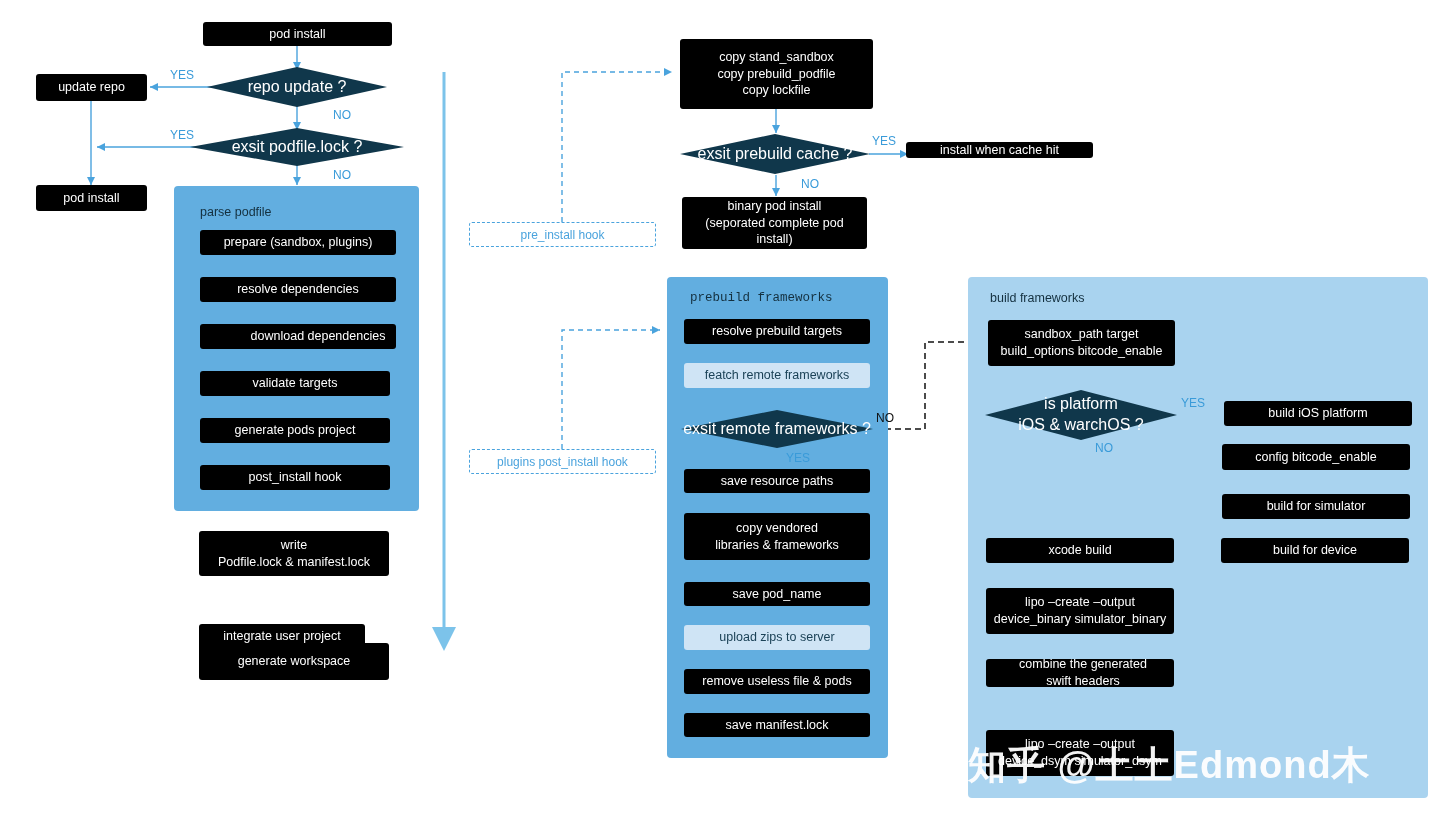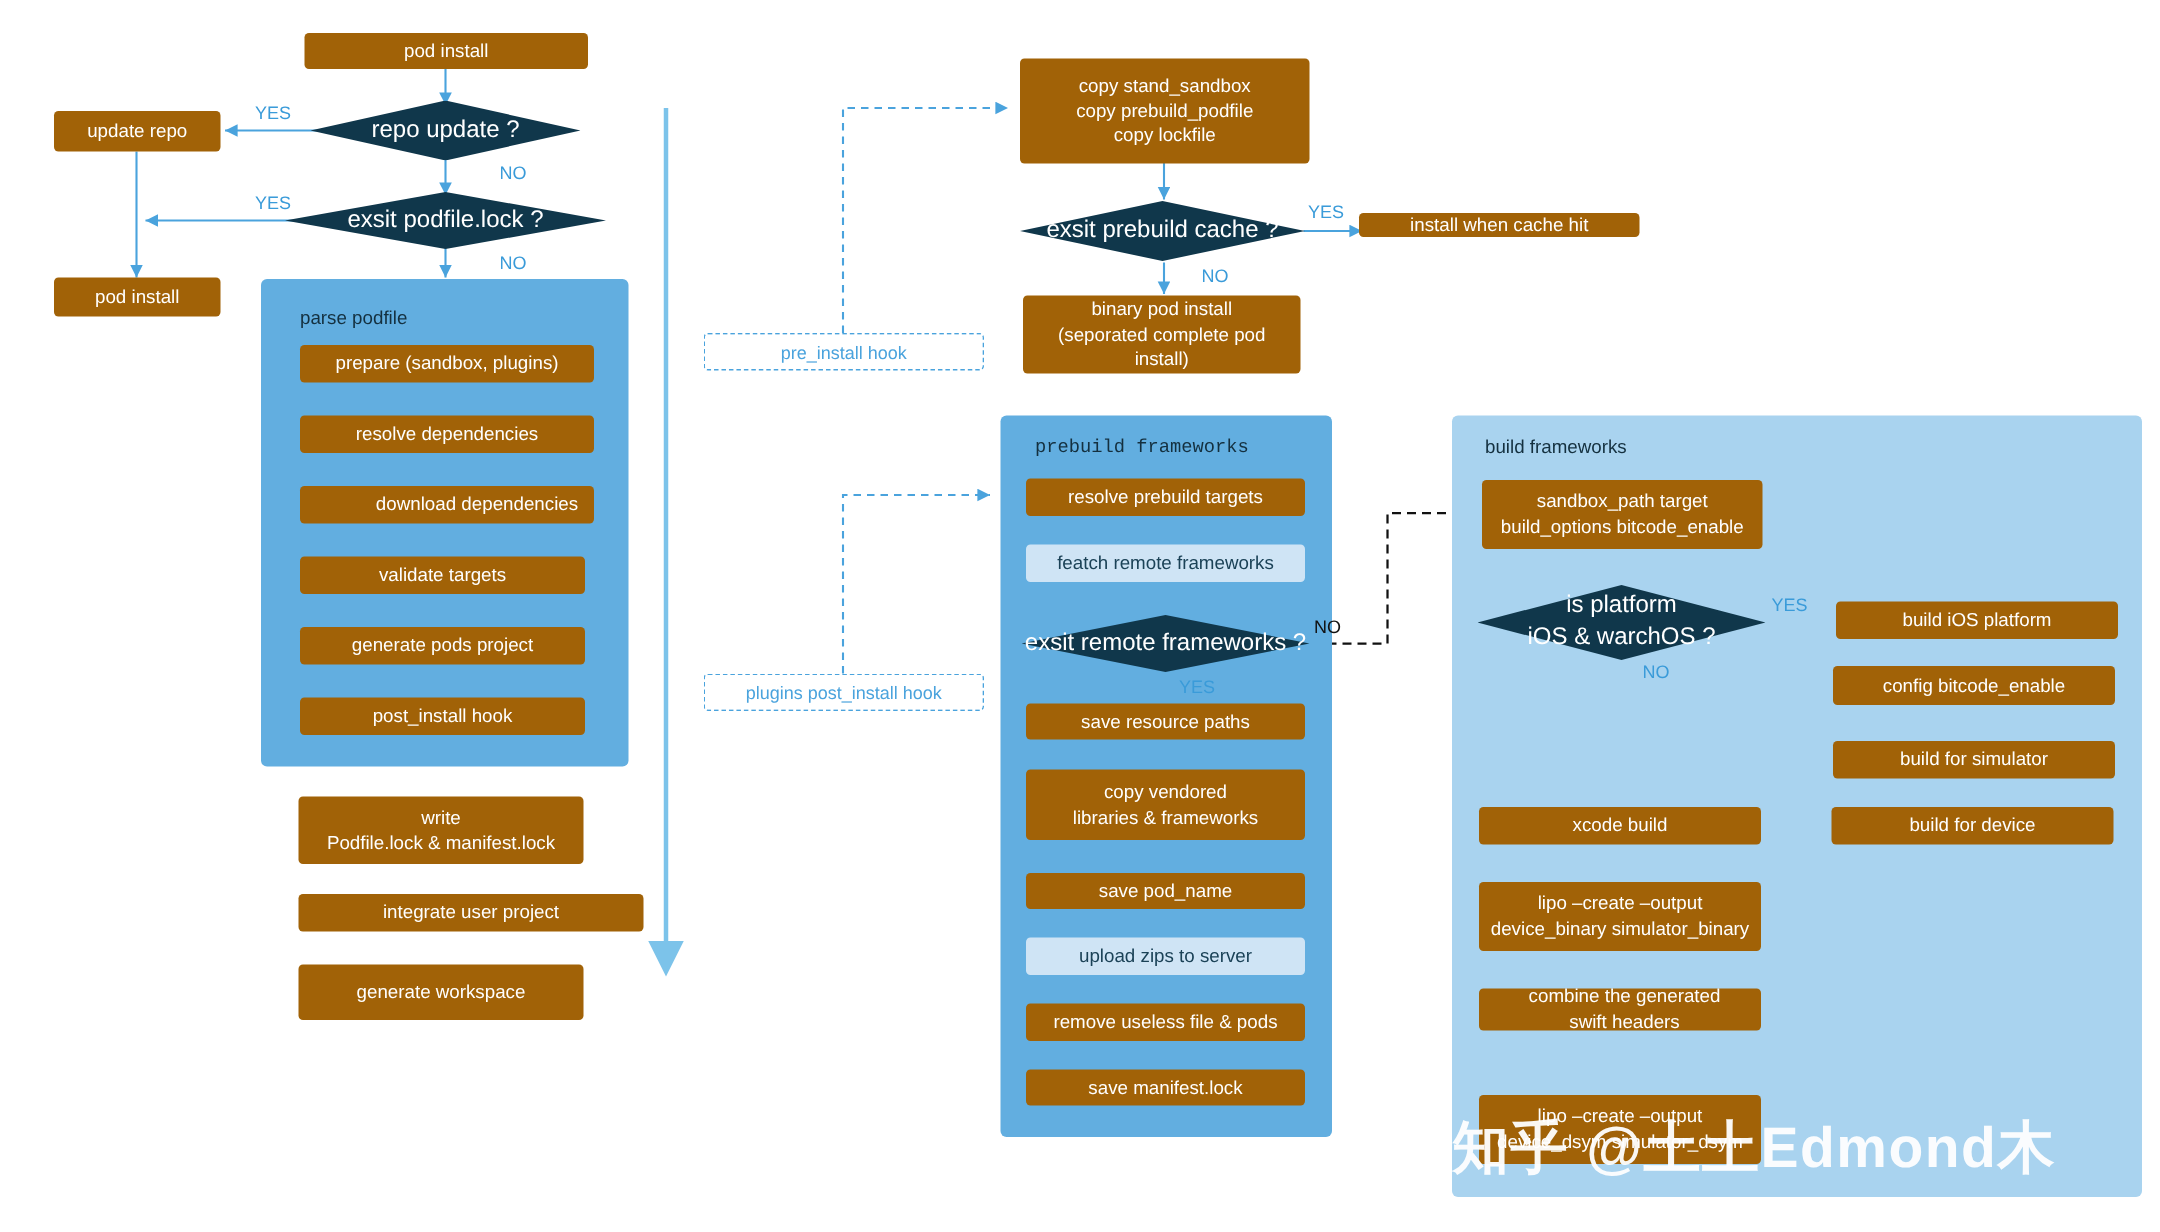--- a/index.html
+++ b/index.html
@@ -1,17 +1,17 @@
 <!DOCTYPE html>
 <html><head>
 <meta charset="utf-8">
 <style>
   html,body{margin:0;padding:0;}
   body{width:1440px;height:821px;background:#ffffff;position:relative;font-family:"Liberation Sans",sans-serif;overflow:hidden;}
-  .node{position:absolute;background:#a16207;color:#ffffff;border-radius:3px;display:flex;align-items:center;justify-content:center;text-align:center;font-size:12.5px;line-height:1.35;box-sizing:border-box;padding:4px 6px;}
+  .node{position:absolute;background:#000000;color:#ffffff;border-radius:3px;display:flex;align-items:center;justify-content:center;text-align:center;font-size:12.5px;line-height:1.35;box-sizing:border-box;padding:4px 6px;}
   .node.light{background:#cfe4f5;color:#1b4257;}
   .panel{position:absolute;background:#62aee0;border-radius:4px;box-sizing:border-box;}
   .panel.pale{background:#a9d3ef;}
   .panel-title{position:absolute;font-size:12.5px;color:#14303f;}
   .diamond{position:absolute;display:flex;align-items:center;justify-content:center;}
   .diamond .dshape{position:absolute;inset:0;background:#10374b;transform:skewX(0deg);clip-path:polygon(50% 0,100% 50%,50% 100%,0 50%);}
   .diamond .dlabel{position:relative;color:#fff;font-size:16px;text-align:center;line-height:1.3;z-index:2;}
   .lbl{position:absolute;font-size:12px;color:#3a9bd9;}
   svg.edges{position:absolute;left:0;top:0;width:1440px;height:821px;overflow:visible;}
   .dash{position:absolute;border:1px dashed #4aa3dd;border-radius:3px;box-sizing:border-box;display:flex;align-items:center;justify-content:center;font-size:12px;color:#4aa3dd;background:transparent;}
@@ -99,21 +99,21 @@
 
 <div class="node" style="left:200px;top:230px;width:196px;height:25px;">prepare (sandbox, plugins)</div>
 <div class="node" style="left:200px;top:277px;width:196px;height:25px;">resolve dependencies</div>
 <div class="node" style="left:200px;top:324px;width:196px;height:25px;padding-left:46px;">download dependencies</div>
 <div class="node" style="left:200px;top:371px;width:190px;height:25px;">validate targets</div>
 <div class="node" style="left:200px;top:418px;width:190px;height:25px;">generate pods project</div>
 <div class="node" style="left:200px;top:465px;width:190px;height:25px;">post_install hook</div>
 
 <div class="node" style="left:199px;top:531px;width:190px;height:45px;white-space:pre-line;">write
 Podfile.lock &amp; manifest.lock</div>
-<div class="node" style="left:199px;top:596px;width:230px;height:25px;">integrate user project</div>
+<div class="node" style="left:199px;top:624px;width:166px;height:25px;">integrate user project</div>
 <div class="node" style="left:199px;top:643px;width:190px;height:37px;">generate workspace</div>
 
 <div class="dash" style="left:469px;top:222px;width:187px;height:25px;">pre_install hook</div>
 <div class="dash" style="left:469px;top:449px;width:187px;height:25px;">plugins post_install hook</div>
 
 <div class="node" style="left:680px;top:39px;width:193px;height:70px;white-space:pre-line;">copy stand_sandbox
 copy prebuild_podfile
 copy lockfile</div>
 
 <div class="diamond" style="left:680px;top:134px;width:190px;height:40px;">

